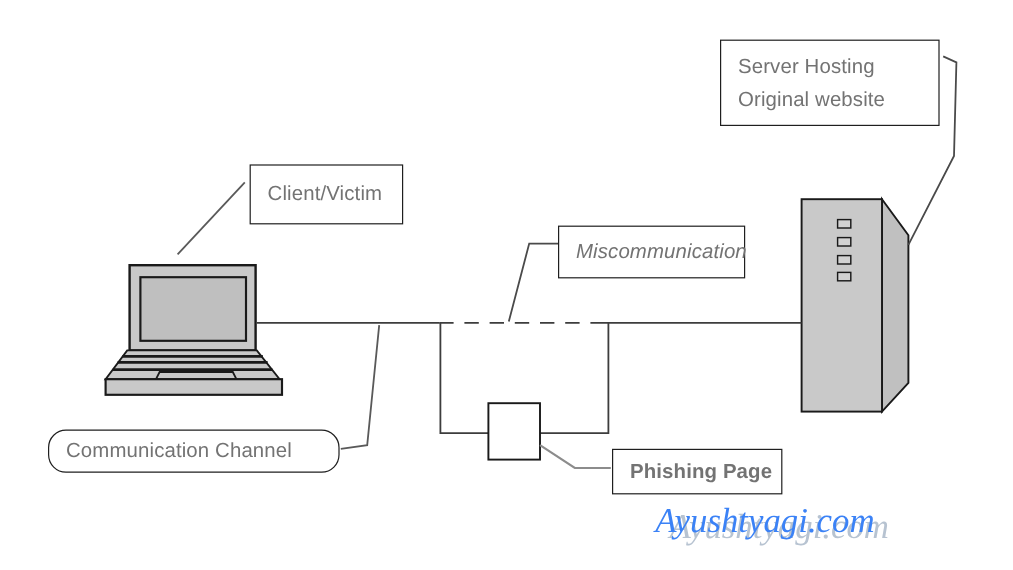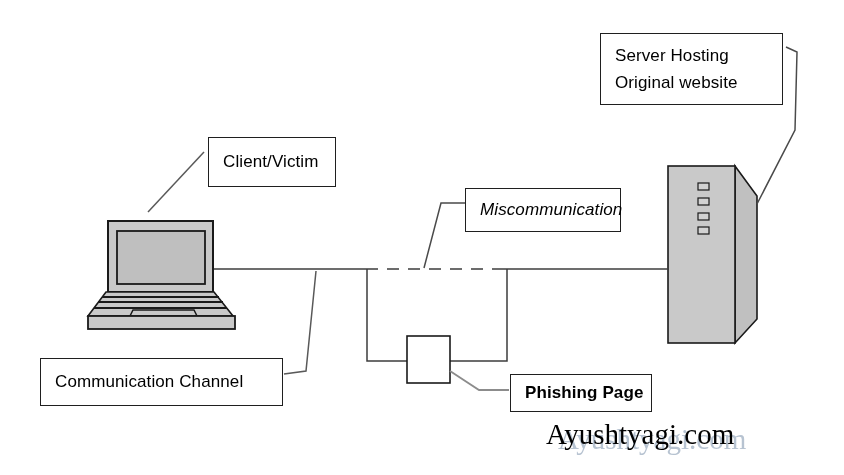--- a/index.html
+++ b/index.html
@@ -15,35 +15,35 @@
     position: absolute;
     left: 0; top: 0;
   }
   .label-box {
     position: absolute;
     background: #ffffff;
     border: 1.5px solid #1f1f1f;
     box-sizing: border-box;
     display: flex;
     align-items: center;
-    color: #000000;
+    color: #737373;
     font-size: 17px;
     letter-spacing: 0.1px;
     padding-left: 14px;
   }
   .label-box.multiline {
     flex-direction: column;
     align-items: flex-start;
     justify-content: center;
     line-height: 27px;
   }
   .box-client    { left: 208px; top: 137px; width: 128px; height: 50px; }
   .box-server    { left: 600px; top:  33px; width: 183px; height: 72px; }
   .box-misc      { left: 465px; top: 188px; width: 156px; height: 44px; font-style: italic; }
-  .box-channel   { left:  40px; top: 358px; width: 243px; height: 48px; }
+  .box-channel   { left:  40px; top: 358px; width: 243px; height: 36px; border-radius: 15px; }
   .box-phishing  { left: 510px; top: 374px; width: 142px; height: 38px; font-weight: bold; }
   .watermark {
     position: absolute;
     left: 546px;
     top: 418px;
     font-family: "Liberation Serif", "DejaVu Serif", serif;
     font-size: 29px;
     font-weight: 400;
     white-space: nowrap;
     text-shadow: 12px 5px 0 #b7c3d1;
@@ -105,15 +105,15 @@
   </div>
 
   <div class="label-box box-channel">
     <span>Communication Channel</span>
   </div>
 
   <div class="label-box box-phishing">
     <span>Phishing Page</span>
   </div>
 
-  <div class="watermark" style="color: #000000;">Ayushtyagi.com</div>
+  <div class="watermark" style="color: #3b82f6; font-style: italic;">Ayushtyagi.com</div>
 
 </div>
 
 </body></html>

